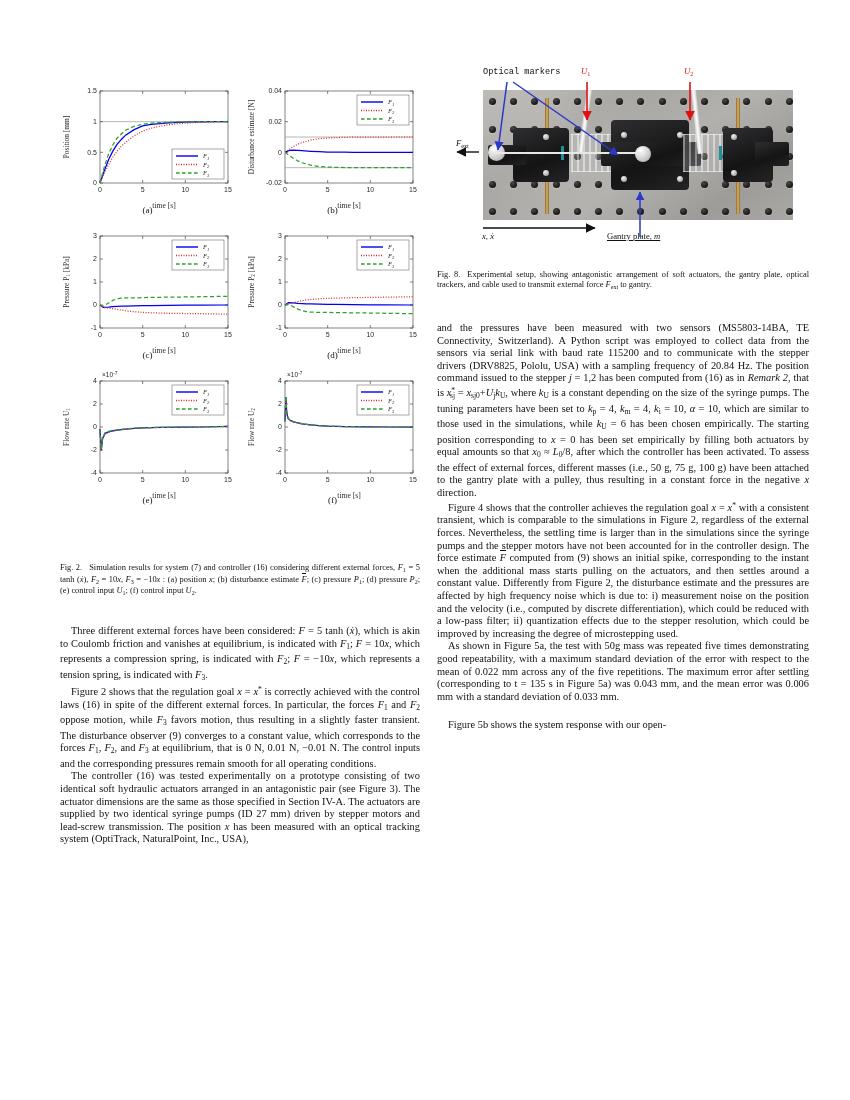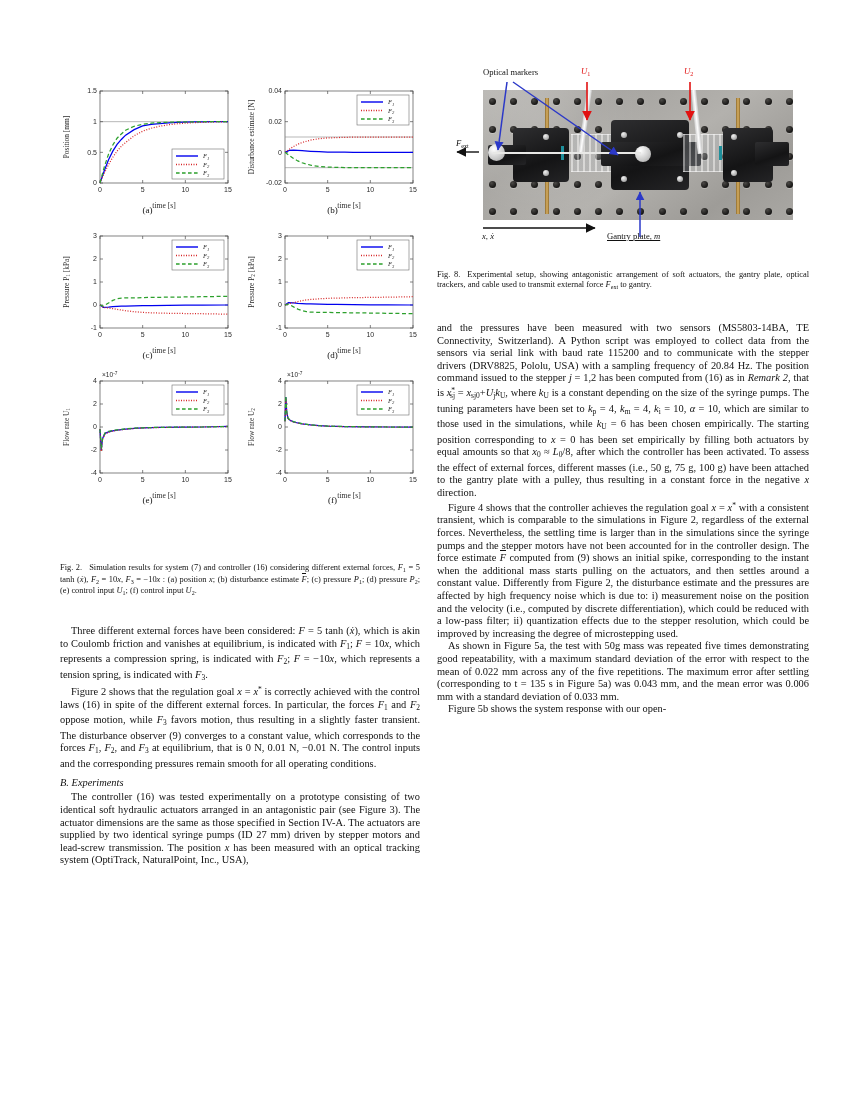--- a/index.html
+++ b/index.html
@@ -370,21 +370,20 @@
 
   <div id="fig2cap">
     <div class="caption">
       <span class="lbl">Fig. 2.</span><span>Simulation results for system (7) and controller (16) considering different external forces, <i class="mi">F</i><span class="sub">1</span> = 5 tanh (<i class="mi">ẋ</i>), <i class="mi">F</i><span class="sub">2</span> = 10<i class="mi">x</i>, <i class="mi">F</i><span class="sub">3</span> = −10<i class="mi">x</i> : (a) position <i class="mi">x</i>; (b) disturbance estimate <i class="mi ovb">F</i>; (c) pressure <i class="mi">P</i><span class="sub">1</span>; (d) pressure <i class="mi">P</i><span class="sub">2</span>; (e) control input <i class="mi">U</i><span class="sub">1</span>; (f) control input <i class="mi">U</i><span class="sub">2</span>.</span>
     </div>
   </div>
 
   <div id="ltext">
     <p class="para ind">Three different external forces have been considered: <i class="mi">F</i> = 5 tanh (<i class="mi">ẋ</i>), which is akin to Coulomb friction and vanishes at equilibrium, is indicated with <i class="mi">F</i><span class="sub">1</span>; <i class="mi">F</i> = 10<i class="mi">x</i>, which represents a compression spring, is indicated with <i class="mi">F</i><span class="sub">2</span>; <i class="mi">F</i> = −10<i class="mi">x</i>, which represents a tension spring, is indicated with <i class="mi">F</i><span class="sub">3</span>.</p>
     <p class="para ind" style="margin-top:0">Figure 2 shows that the regulation goal <i class="mi">x</i> = <i class="mi">x</i><span class="sup">*</span> is correctly achieved with the control laws (16) in spite of the different external forces. In particular, the forces <i class="mi">F</i><span class="sub">1</span> and <i class="mi">F</i><span class="sub">2</span> oppose motion, while <i class="mi">F</i><span class="sub">3</span> favors motion, thus resulting in a slightly faster transient. The disturbance observer (9) converges to a constant value, which corresponds to the forces <i class="mi">F</i><span class="sub">1</span>, <i class="mi">F</i><span class="sub">2</span>, and <i class="mi">F</i><span class="sub">3</span> at equilibrium, that is 0 N, 0.01 N, −0.01 N. The control inputs and the corresponding pressures remain smooth for all operating conditions.</p>
-    <div class="secthead">B. Experiments</div>
     <p class="para ind" style="margin-top:0">The controller (16) was tested experimentally on a prototype consisting of two identical soft hydraulic actuators arranged in an antagonistic pair (see Figure 3). The actuator dimensions are the same as those specified in Section IV-A. The actuators are supplied by two identical syringe pumps (ID 27 mm) driven by stepper motors and lead-screw transmission. The position <i class="mi">x</i> has been measured with an optical tracking system (OptiTrack, NaturalPoint, Inc., USA),</p>
   </div>
 
   <div id="fig3">
     <div class="photo-wrap">
 
       <div class="photo">
         <div class="holes" id="holes">
             <div class="hole" style="left:6px;top:8px"></div>
             <div class="hole" style="left:27.2px;top:8px"></div>
@@ -516,35 +515,35 @@
         <line x1="185" y1="175" x2="185" y2="130" stroke="#2b38c8" stroke-width="1.5" marker-end="url(#ar-blue)"></line>
 
         <line x1="132" y1="20" x2="132" y2="58" stroke="#e11111" stroke-width="1.6" marker-end="url(#ar-red)"></line>
         <line x1="235" y1="20" x2="235" y2="58" stroke="#e11111" stroke-width="1.6" marker-end="url(#ar-red)"></line>
 
         <line x1="24" y1="90" x2="2" y2="90" stroke="#111" stroke-width="1.4" marker-end="url(#ar-blk)"></line>
 
         <line x1="28" y1="166" x2="140" y2="166" stroke="#111" stroke-width="1.4" marker-end="url(#ar-blk)"></line>
       </svg>
 
-      <div class="ann" style="left:28px;top:5px;">Optical markers</div>
+      <div class="ann" style="left:28px;top:5px;font-family:Liberation Mono, monospace;">Optical markers</div>
       <div class="ann red" style="left:126px;top:4px;"><i class="mi">U</i><span class="sub">1</span></div>
       <div class="ann red" style="left:229px;top:4px;"><i class="mi">U</i><span class="sub">2</span></div>
       <div class="ann" style="left:1px;top:76px;"><i class="mi">F</i><span class="sub">ext</span></div>
       <div class="ann" style="left:27px;top:169px;"><i class="mi">x</i>, <i class="mi">ẋ</i></div>
       <div class="ann" style="left:152px;top:169px;text-decoration:underline;">Gantry plate, <i class="mi">m</i></div>
     </div>
   </div>
 
   <div id="fig3cap">
     <div class="caption">
       <span class="lbl">Fig. 8.</span><span>Experimental setup, showing antagonistic arrangement of soft actuators, the gantry plate, optical trackers, and cable used to transmit external force <i class="mi">F</i><span class="sub">ext</span> to gantry.</span>
     </div>
   </div>
 
   <div id="rtext">
     <p class="para">and the pressures have been measured with two sensors (MS5803-14BA, TE Connectivity, Switzerland). A Python script was employed to collect data from the sensors via serial link with baud rate 115200 and to communicate with the stepper drivers (DRV8825, Pololu, USA) with a sampling frequency of 20.84 Hz. The position command issued to the stepper <i class="mi">j</i> = 1,2 has been computed from (16) as in <i>Remark 2</i>, that is <i class="mi">x</i><span class="sup">*</span><span class="sub" style="margin-left:-5px">sj</span> = <i class="mi">x</i><span class="sub">sj0</span>+<i class="mi">U</i><span class="sub">j</span><i class="mi">k</i><span class="sub">U</span>, where <i class="mi">k</i><span class="sub">U</span> is a constant depending on the size of the syringe pumps. The tuning parameters have been set to <i class="mi">k</i><span class="sub">p</span> = 4, <i class="mi">k</i><span class="sub">m</span> = 4, <i class="mi">k</i><span class="sub">i</span> = 10, <i class="mi">α</i> = 10, which are similar to those used in the simulations, while <i class="mi">k</i><span class="sub">U</span> = 6 has been chosen empirically. The starting position corresponding to <i class="mi">x</i> = 0 has been set empirically by filling both actuators by equal amounts so that <i class="mi">x</i><span class="sub">0</span> ≈ <i class="mi">L</i><span class="sub">0</span>/8, after which the controller has been activated. To assess the effect of external forces, different masses (i.e., 50 g, 75 g, 100 g) have been attached to the gantry plate with a pulley, thus resulting in a constant force in the negative <i class="mi">x</i> direction.</p>
     <p class="para ind" style="margin-top:0">Figure 4 shows that the controller achieves the regulation goal <i class="mi">x</i> = <i class="mi">x</i><span class="sup">*</span> with a consistent transient, which is comparable to the simulations in Figure 2, regardless of the external forces. Nevertheless, the settling time is larger than in the simulations since the syringe pumps and the stepper motors have not been accounted for in the controller design. The force estimate <i class="mi ovb">F</i> computed from (9) shows an initial spike, corresponding to the instant when the additional mass starts pulling on the actuators, and then settles around a constant value. Differently from Figure 2, the disturbance estimate and the pressures are affected by high frequency noise which is due to: i) measurement noise on the position and the velocity (i.e., computed by discrete differentiation), which could be reduced with a low-pass filter; ii) quantization effects due to the stepper resolution, which could be improved by increasing the degree of microstepping used.</p>
     <p class="para ind" style="margin-top:0">As shown in Figure 5a, the test with 50g mass was repeated five times demonstrating good repeatability, with a maximum standard deviation of the error with respect to the mean of 0.022 mm across any of the five repetitions. The maximum error after settling (corresponding to t = 135 s in Figure 5a) was 0.043 mm, and the mean error was 0.006 mm with a standard deviation of 0.033 mm.</p>
-    <p class="para ind" style="margin-top:0">Figure 5b shows the system response with our open-</p>
+    <p class="para ind" style="margin-top:16px">Figure 5b shows the system response with our open-</p>
   </div>
 
 </div>
 
 </body></html>

